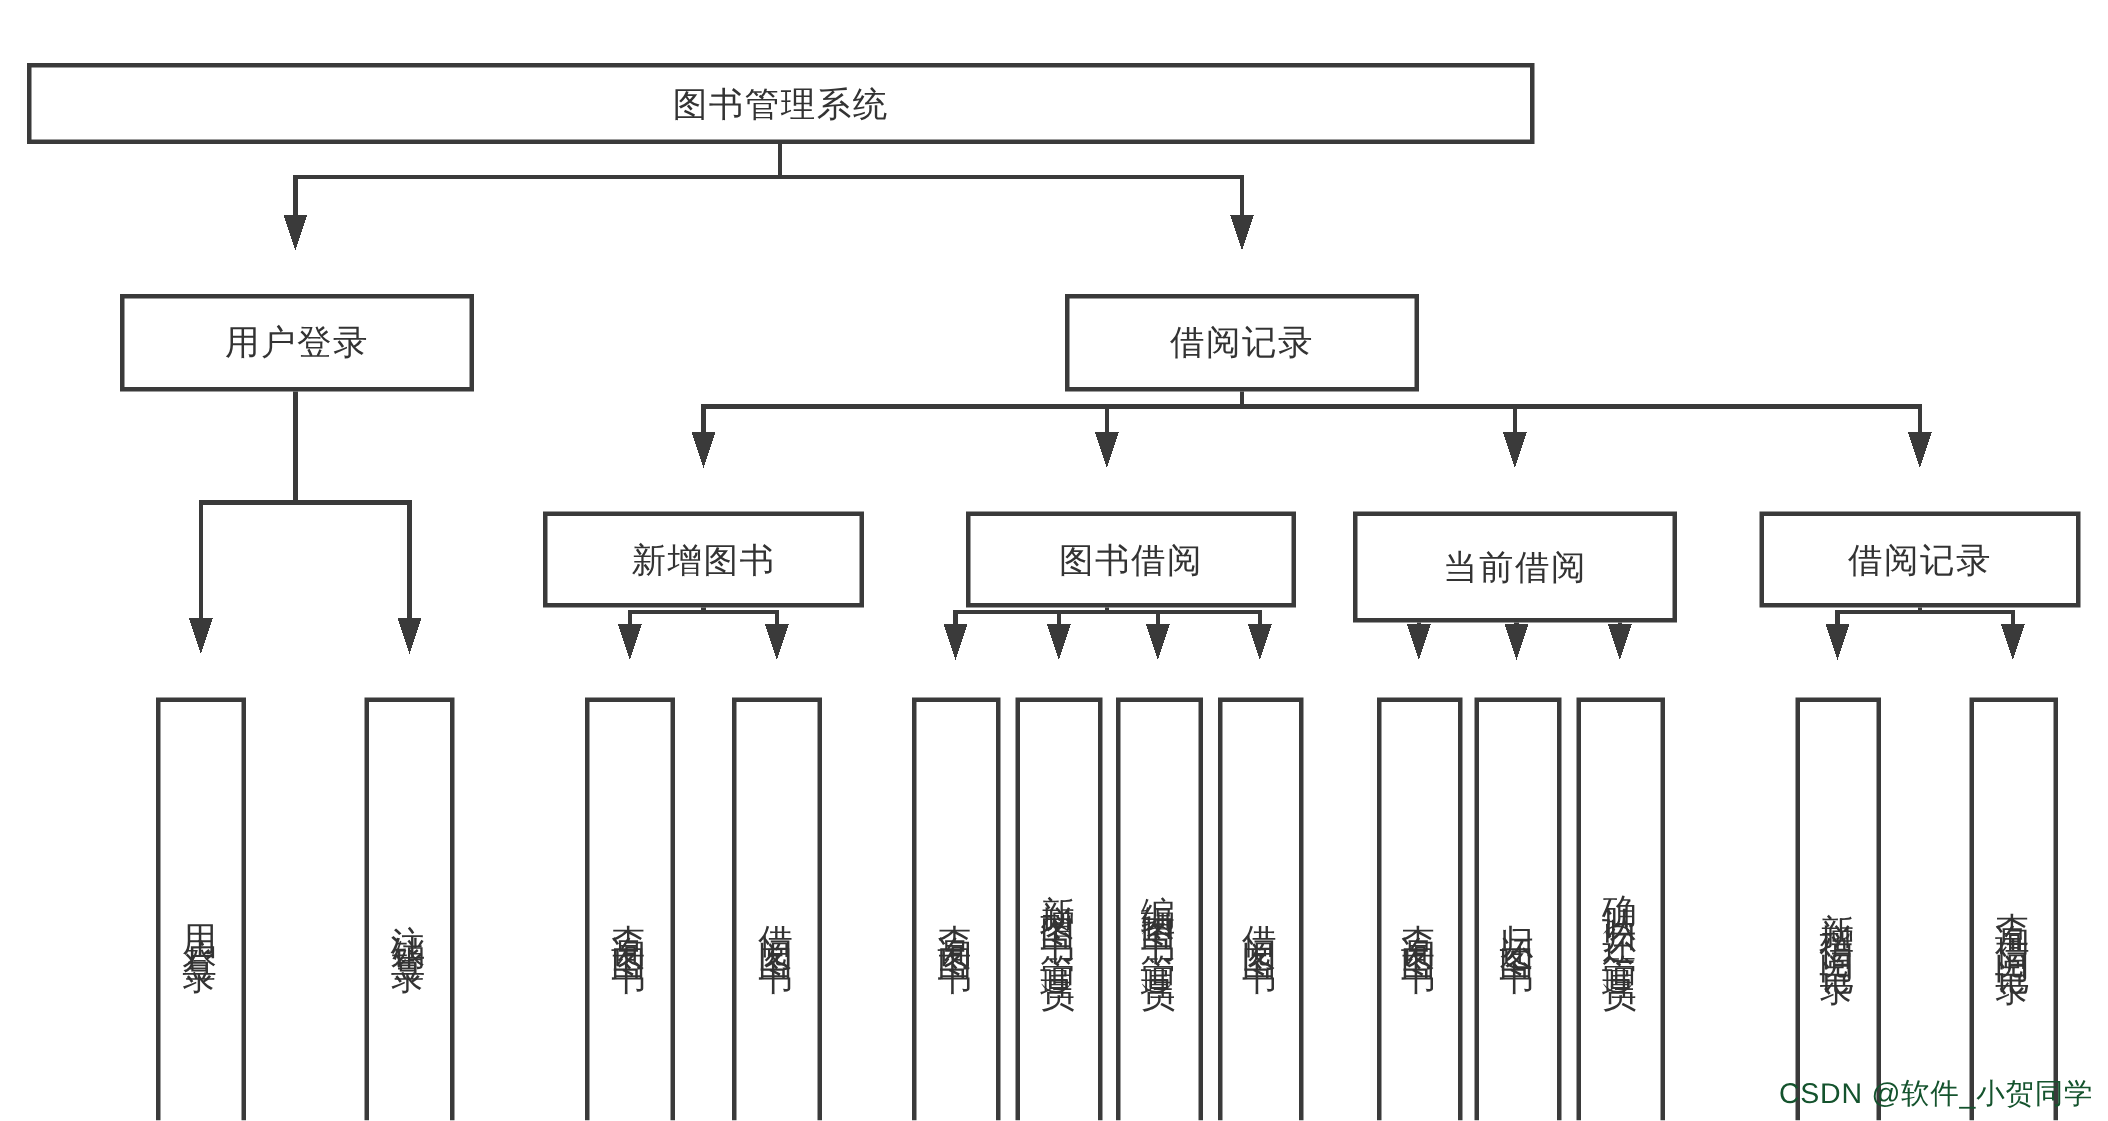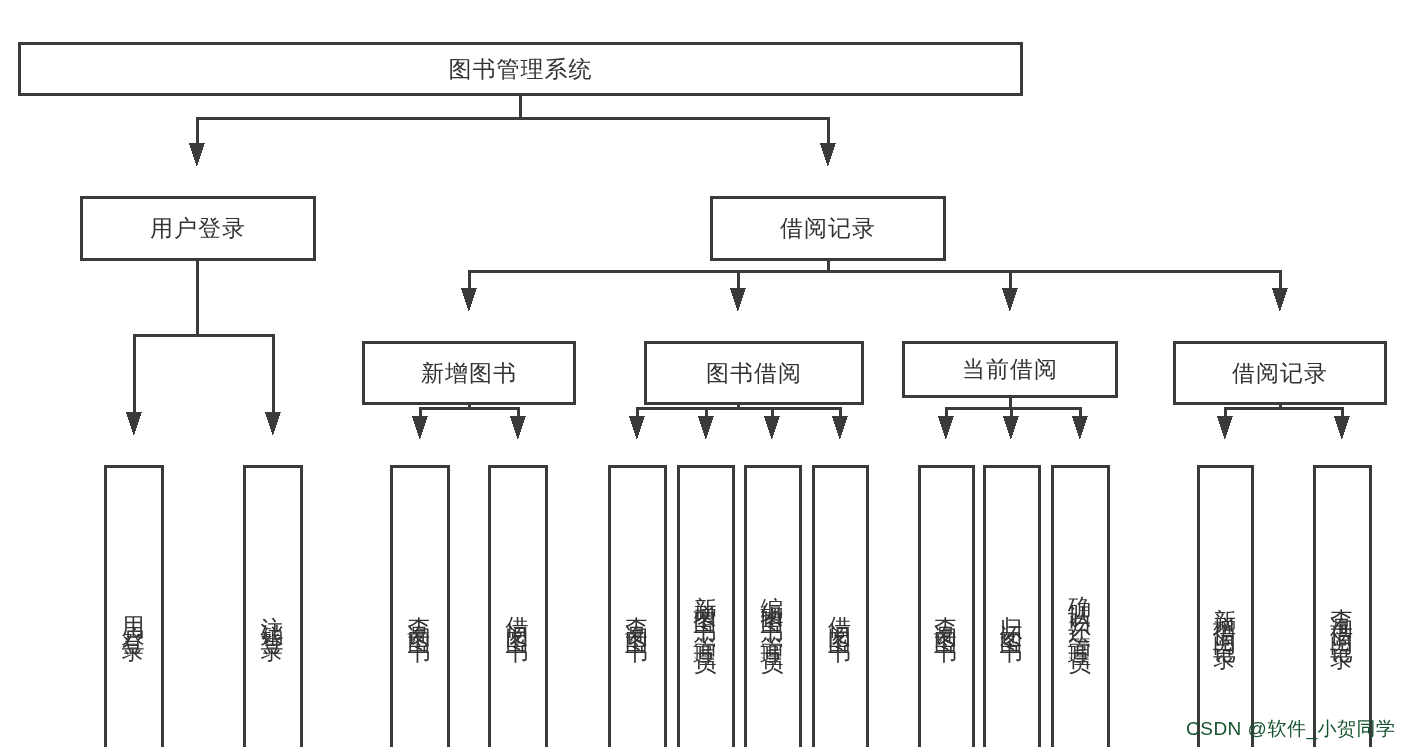--- a/index.html
+++ b/index.html
@@ -19,21 +19,21 @@
   .v{
     writing-mode:vertical-rl;text-orientation:mixed;
     letter-spacing:8px;font-size:23px;white-space:normal;
   }
   
   .n-root   {left:18px;  top:14px;  width:1005px;height:54px;}
   .n-login  {left:80px;  top:168px; width:236px; height:65px;}
   .n-mgmt   {left:710px; top:168px; width:236px; height:65px;}
   .n-newbook{left:362px; top:313px; width:214px; height:64px;}
   .n-borrow {left:644px; top:313px; width:220px; height:64px;}
-  .n-current{left:902px; top:313px; width:216px; height:57px;}
+  .n-current{left:902px; top:313px; width:216px; height:74px;}
   .n-records{left:1173px;top:313px; width:214px; height:64px;}
   .leaf{top:437px;height:298px;}
   .l-user-login{left:104px;width:60px;}
   .l-logout    {left:243px;width:60px;}
   .l-nb-query  {left:390px;width:60px;}
   .l-nb-borrow {left:488px;width:60px;}
   .l-bb-query  {left:608px;width:59px;}
   .l-bb-add    {left:677px;width:58px;}
   .l-bb-edit   {left:744px;width:58px;}
   .l-bb-borrow {left:812px;width:57px;}

